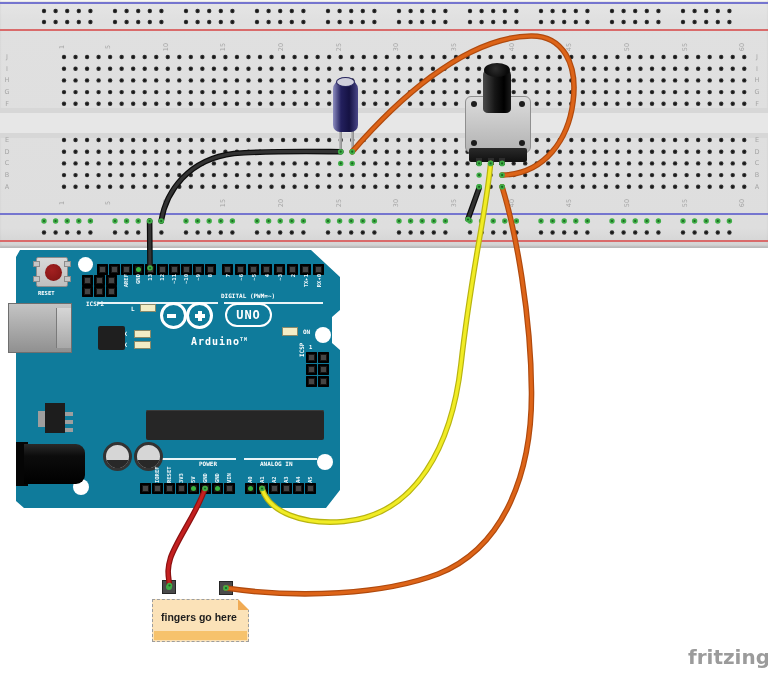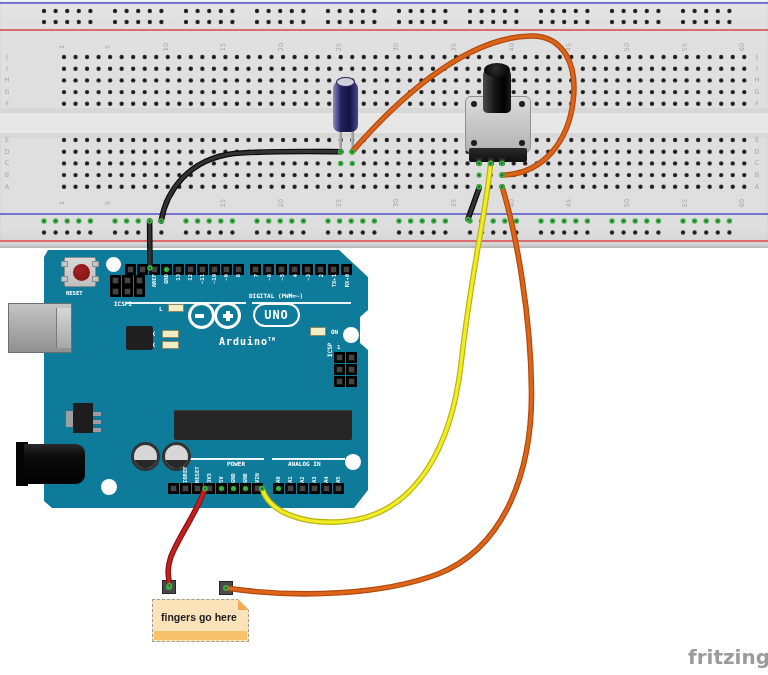--- a/index.html
+++ b/index.html
@@ -7,21 +7,21 @@
           font-family:"Liberation Sans",sans-serif;}
   .abs{position:absolute;}
 
   
   #breadboard{left:0;top:0;width:768px;height:248px;
     background:linear-gradient(#e6e6e6,#e0e0e0 8%,#dedede 92%,#d2d2d2);
     box-shadow:inset 0 -2px 2px rgba(0,0,0,.12), inset 0 1px 1px rgba(255,255,255,.7);}
   #bb-svg{position:absolute;left:0;top:0;}
 
   
-  #board{left:44px;top:250px;width:324px;height:326px;background:#0f7b9b;
+  #board{left:16px;top:250px;width:324px;height:326px;background:#0f7b9b;
     clip-path:polygon(4px 0px,295px 0px,324px 27px,324px 60px,316px 67px,316px 93px,324px 100px,324px 240px,310px 258px,8px 258px,0px 251px,0px 7px);}
   .pin{position:absolute;width:11px;height:11px;background:#141414;border-radius:1px;
        box-shadow:inset 0 0 0 2px #000;}
   .pin .in{position:absolute;left:3px;top:3px;width:5px;height:5px;background:#454545;}
   .pin .in.green{background:#39b43f;border-radius:50%;}
   .pinlabel{position:absolute;font:bold 5.5px "DejaVu Sans Mono",monospace;color:#eaf4f8;
        white-space:nowrap;transform:translate(-50%,-50%) rotate(-90deg);letter-spacing:0;}
   .sslabel{position:absolute;font:bold 6px "DejaVu Sans Mono",monospace;color:#fff;white-space:nowrap;}
   .ssline{position:absolute;height:1.5px;background:#e9f4f7;}
   .hole{position:absolute;background:#fff;border-radius:50%;}

